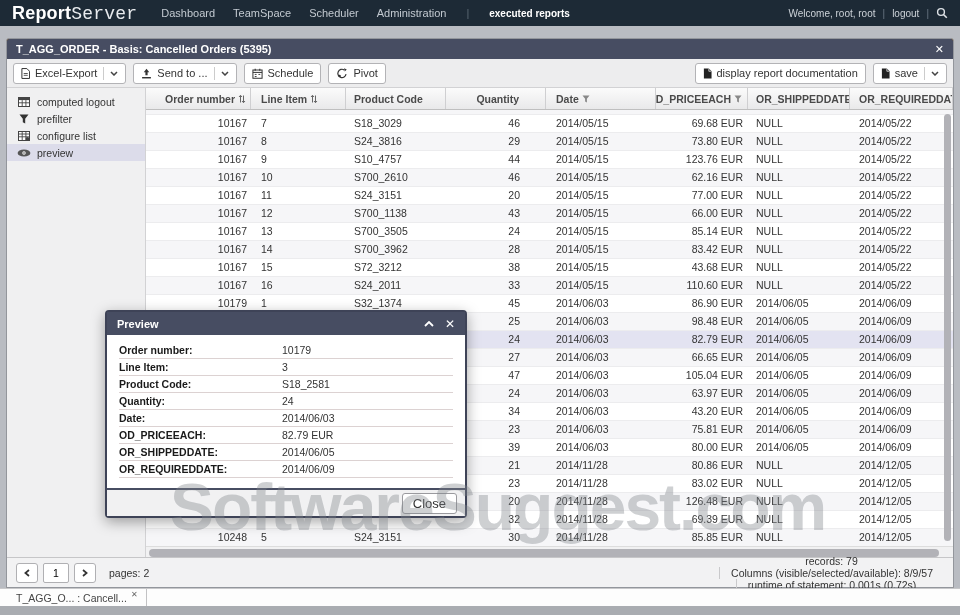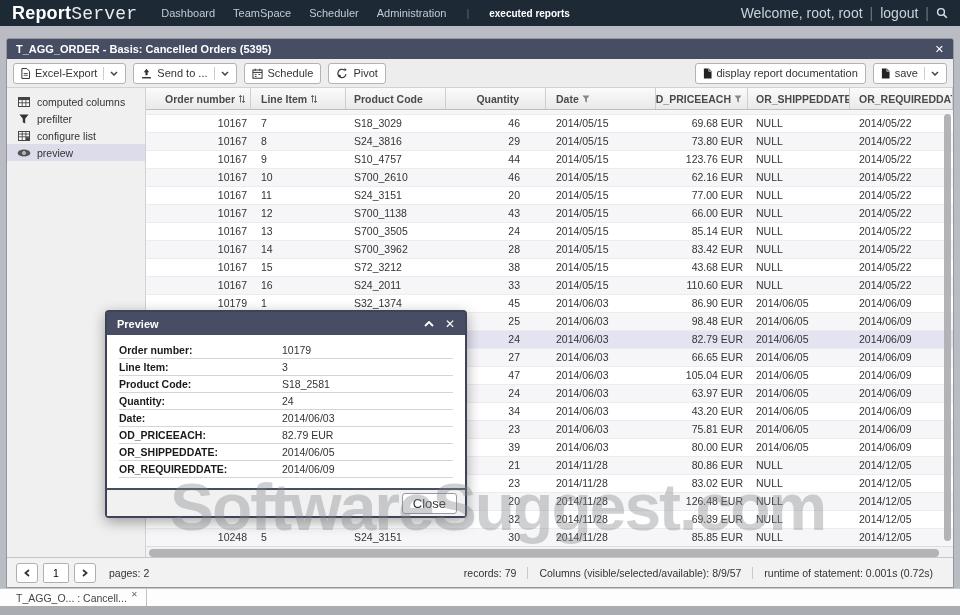--- a/index.html
+++ b/index.html
@@ -17,21 +17,21 @@
     position:absolute; left:0; top:0; right:0; height:26px;
     background:#1d2a36; display:flex; align-items:center; padding:0 12px;
   }
   .brand { font-size:18px; color:#fff; margin-right:24px; letter-spacing:.2px; }
   .brand b { font-weight:700; }
   .brand span.light { font-weight:300; color:#e8ebee;font-family:Liberation Mono, monospace; }
   .nav-items { display:flex; align-items:center; gap:18px; font-size:11px; color:#c3cad1; }
   .nav-items .item { cursor:pointer; }
   .nav-sep { color:#5a6772; margin:0 2px; }
   .nav-active { color:#fff; font-weight:700; font-size:10px; }
-  .nav-right { margin-left:auto; display:flex; align-items:center; gap:7px; font-size:14px; color:#ccd2d8; }
+  .nav-right { margin-left:auto; display:flex; align-items:center; gap:7px; font-size:10px; color:#ccd2d8; }
   .nav-right .thin { color:#6b7884; }
 
   
   .panel {
     position:absolute; left:6px; right:6px; top:38px; bottom:27px;
     background:#a16207; border:1px solid #93969c; border-radius:3px 3px 0 0;
     display:flex; flex-direction:column;
   }
   .titlebar {
     height:20px; background:#474d62; border-radius:2px 2px 0 0;
@@ -85,21 +85,21 @@
   .vthumb { position:absolute; top:2px; bottom:2px; left:0; width:7px; border-radius:4px; background:#b2b2b7; }
 
   
   .statusbar {
     height:30px; background:#f2f2f3; border-top:1px solid #c6c6c8;
     display:flex; align-items:center; padding:0 9px; font-size:10.5px; color:#333; flex:0 0 auto;
   }
   .pgbtn { width:22px; height:20px; background:#fff; border:1px solid #b0b0b3; border-radius:3px; display:flex; align-items:center; justify-content:center; cursor:pointer; margin-right:5px; }
   .pginput { width:26px; height:20px; border:1px solid #b0b0b3; border-radius:2px; text-align:center; font-size:10.5px; margin-right:5px; font-family:inherit; }
   .pglabel { margin-left:8px; }
-  .status-right { margin-left:auto; display:flex; align-items:center; }
+  .status-right { margin-left:auto; display:flex; align-items:center;flex-direction:column; }
   .status-right .seg { padding:0 11px; }
   .status-right .seg + .seg { border-left:1px solid #c9c9cb; }
 
   
   .tabstrip { position:absolute; left:0; right:0; top:588px; height:24px; background:#fdfdfd; border-top:1px solid #c8c8ca; }
   .tab { position:absolute; left:8px; top:0; height:18px; display:flex; align-items:flex-start; gap:4px; padding:3px 8px 0 8px; border-right:1px solid #c2c2c4; font-size:10.5px; color:#444; cursor:pointer; }
   .tab .tclose { font-size:8px; color:#666; margin-top:-2px; cursor:pointer; }
   .bottomstrip { position:absolute; left:0; right:0; bottom:0; height:9px; background:#a9acb1; }
 
   
@@ -242,21 +242,21 @@
 
     <div class="sidebar">
       <div class="side-item">
         <span class="ic">
             <svg width="12" height="10" viewBox="0 0 12 10">
               <rect x=".5" y=".5" width="11" height="9" fill="#fff" stroke="#444"></rect>
               <rect x=".5" y=".5" width="11" height="2.6" fill="#444"></rect>
               <path d="M.5 5.8 H11.5 M4.2 3.1 V9.5 M7.9 3.1 V9.5" stroke="#444" stroke-width=".9"></path>
             </svg>
           </span>
-        <span>computed columns</span>
+        <span>computed logout</span>
       </div>
       <div class="side-item">
         <span class="ic">
             <svg width="10" height="10" viewBox="0 0 10 10">
               <path d="M.5 .5 H9.5 L6.2 4.8 V9.5 L3.8 8.2 V4.8 Z" fill="#333"></path>
             </svg>
           </span>
         <span>prefilter</span>
       </div>
       <div class="side-item">

